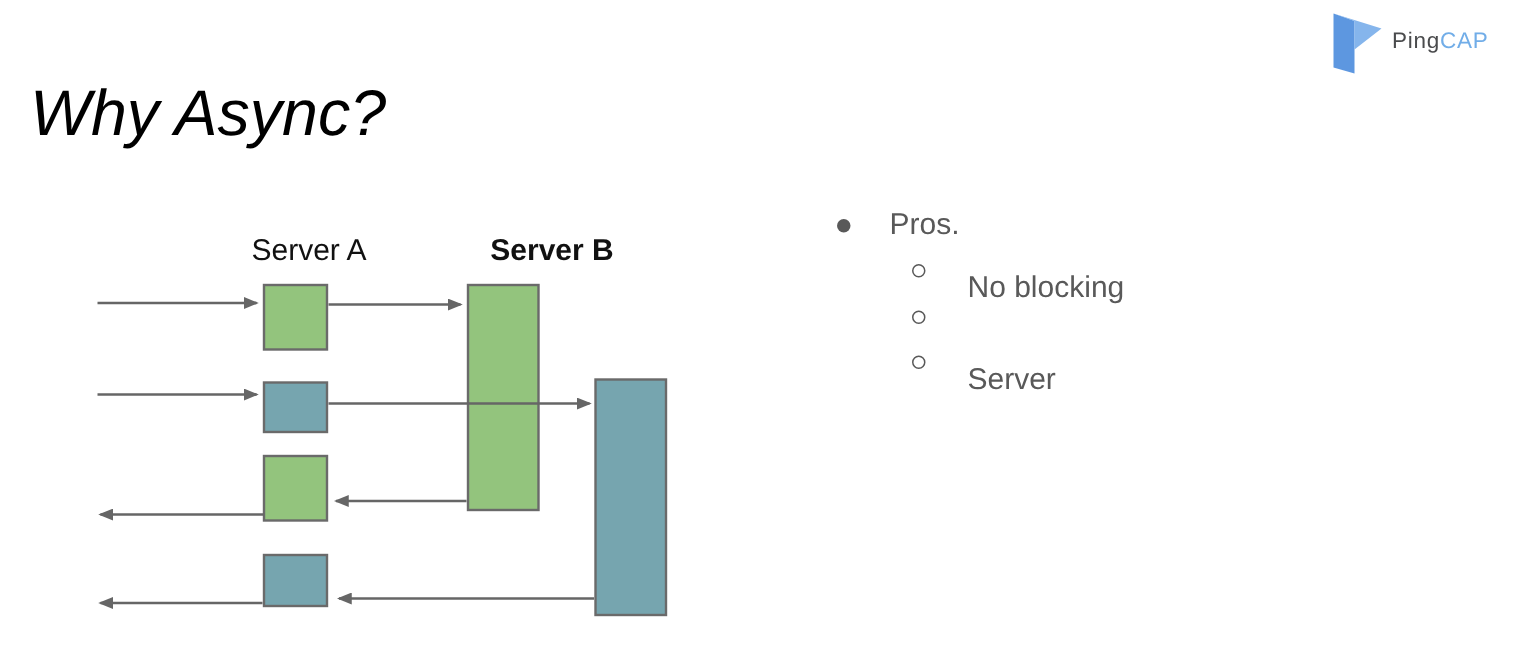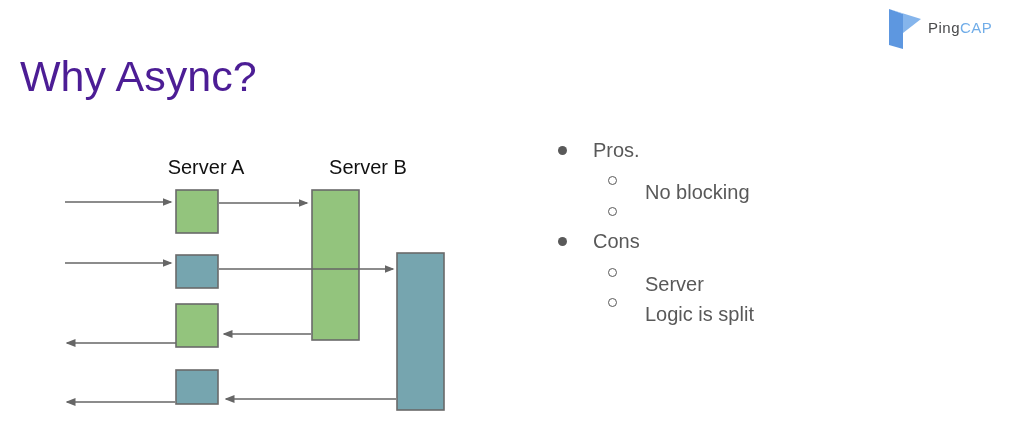--- a/index.html
+++ b/index.html
@@ -32,35 +32,36 @@
     white-space: nowrap;
   }
 
   
   .title {
     position: absolute;
     left: 20px;
     top: 52px;
     font-size: 43px;
     font-weight: 400;
-    color: #4c1d95;
+    color: #000000;
     letter-spacing: 0px;
+    font-style: italic;
   }
 
   
   .server-label {
     position: absolute;
     top: 156px;
     font-size: 20px;
     color: #111111;
     text-align: center;
     width: 96px;
   }
   .server-label.a { left: 158px; }
-  .server-label.b { left: 320px; }
+  .server-label.b { left: 320px; font-weight: bold; }
 
   .diagram-svg {
     position: absolute;
     left: 0;
     top: 0;
     width: 470px;
     height: 439px;
   }
   .diagram-svg rect { stroke: #6a6a6a; stroke-width: 1.6; }
   .diagram-svg line { stroke-width: 1.6; }
@@ -147,27 +148,19 @@
       <span class="marker-dot"></span>
       <span class="list-label">Pros.</span>
     </div>
     <div class="list-row l2">
       <span class="marker-circle"></span>
       <span class="list-label">No blocking</span>
     </div>
     <div class="list-row l2">
       <span class="marker-circle"></span>
     </div>
-    <div class="list-row l1">
-      <span class="marker-dot"></span>
-      <span class="list-label">Cons</span>
-    </div>
     <div class="list-row l2">
       <span class="marker-circle"></span>
       <span class="list-label">Server</span>
-    </div>
-    <div class="list-row l2">
-      <span class="marker-circle"></span>
-      <span class="list-label">Logic is split</span>
     </div>
   </div>
 
 </div>
 
 </body></html>

